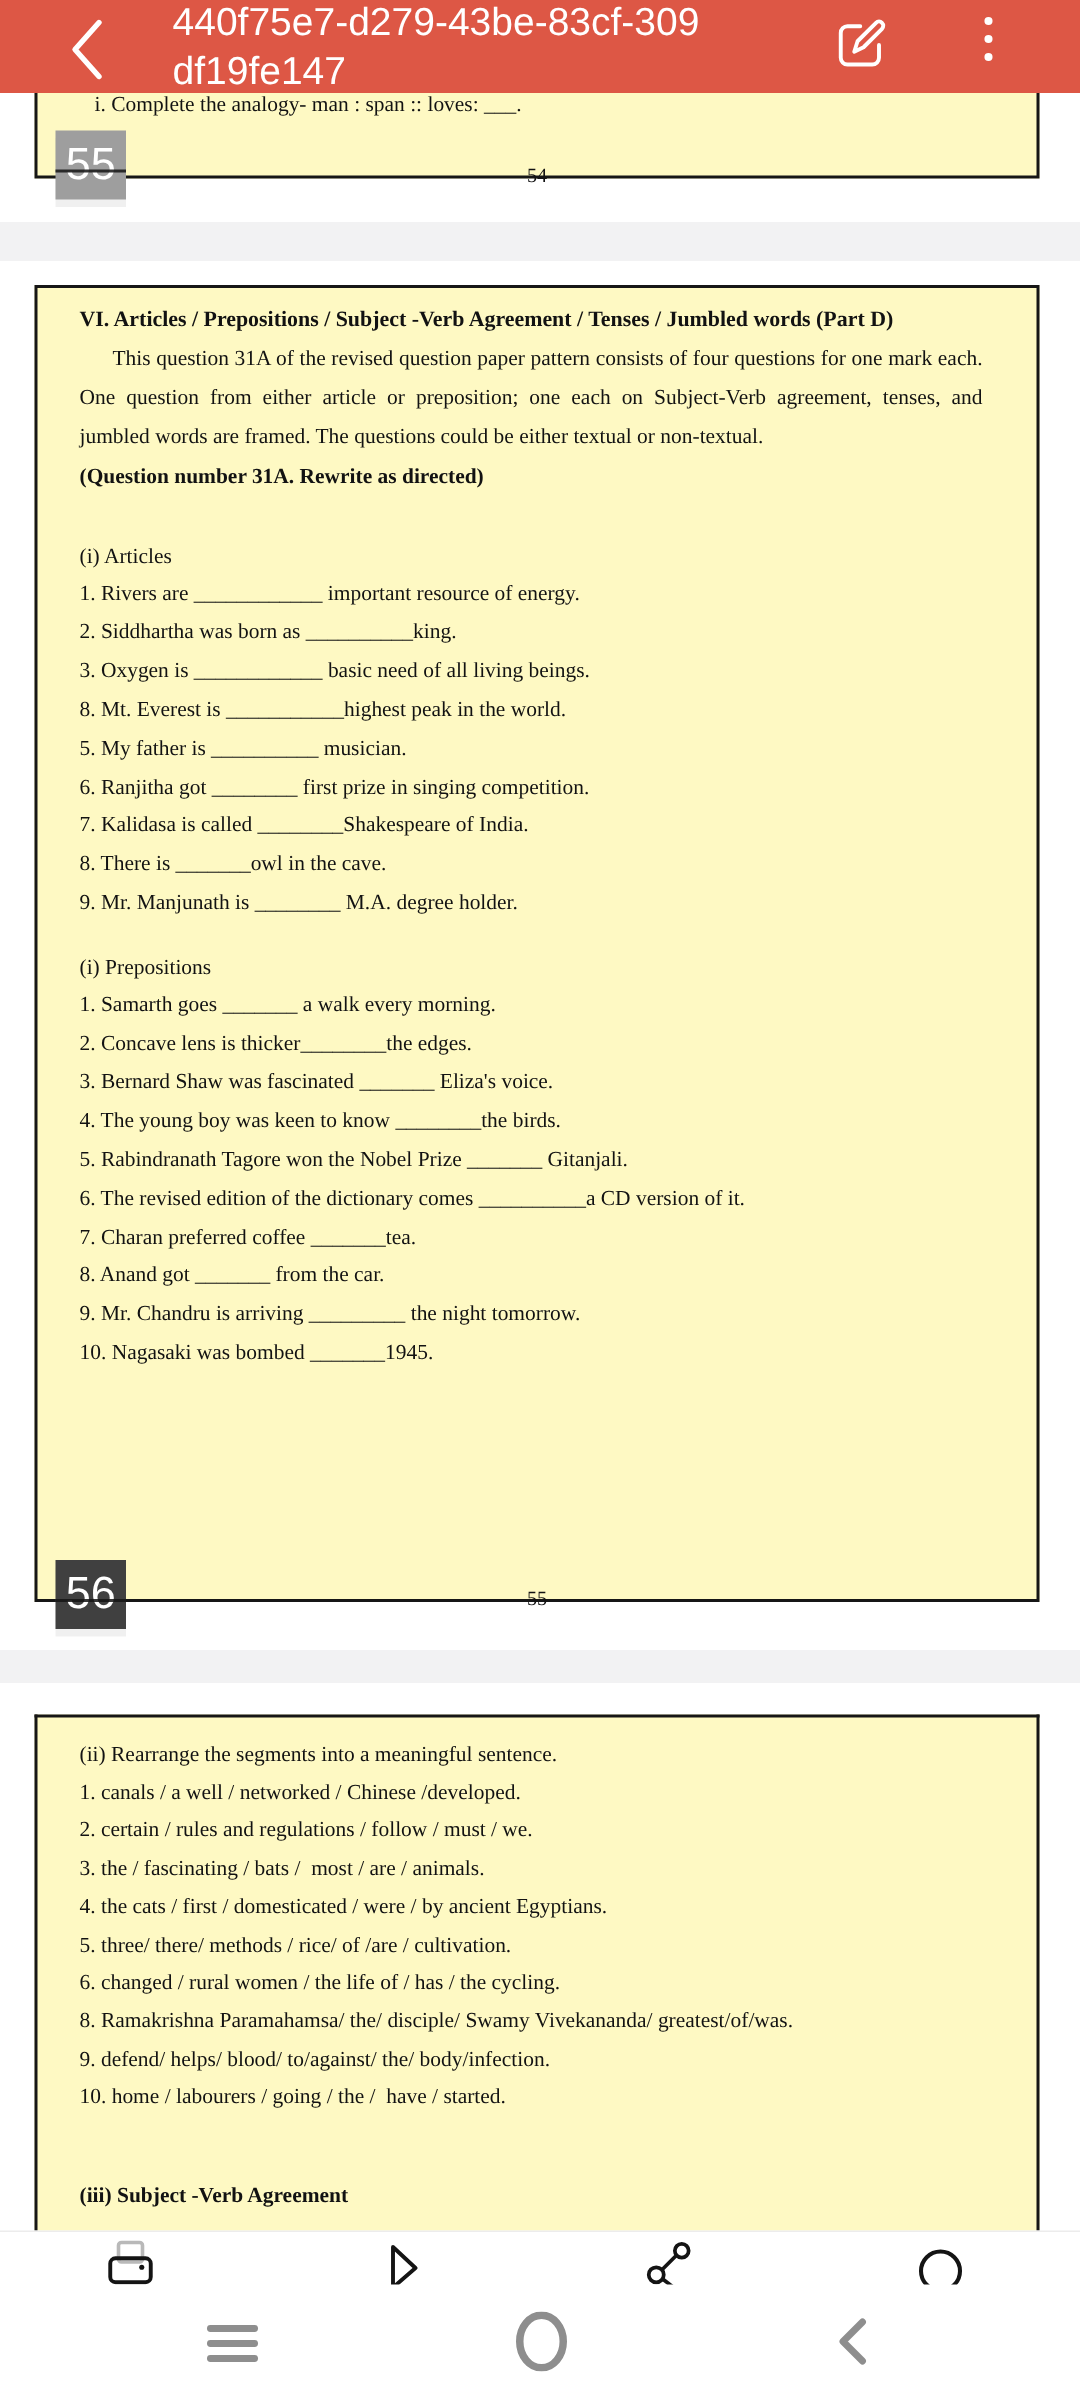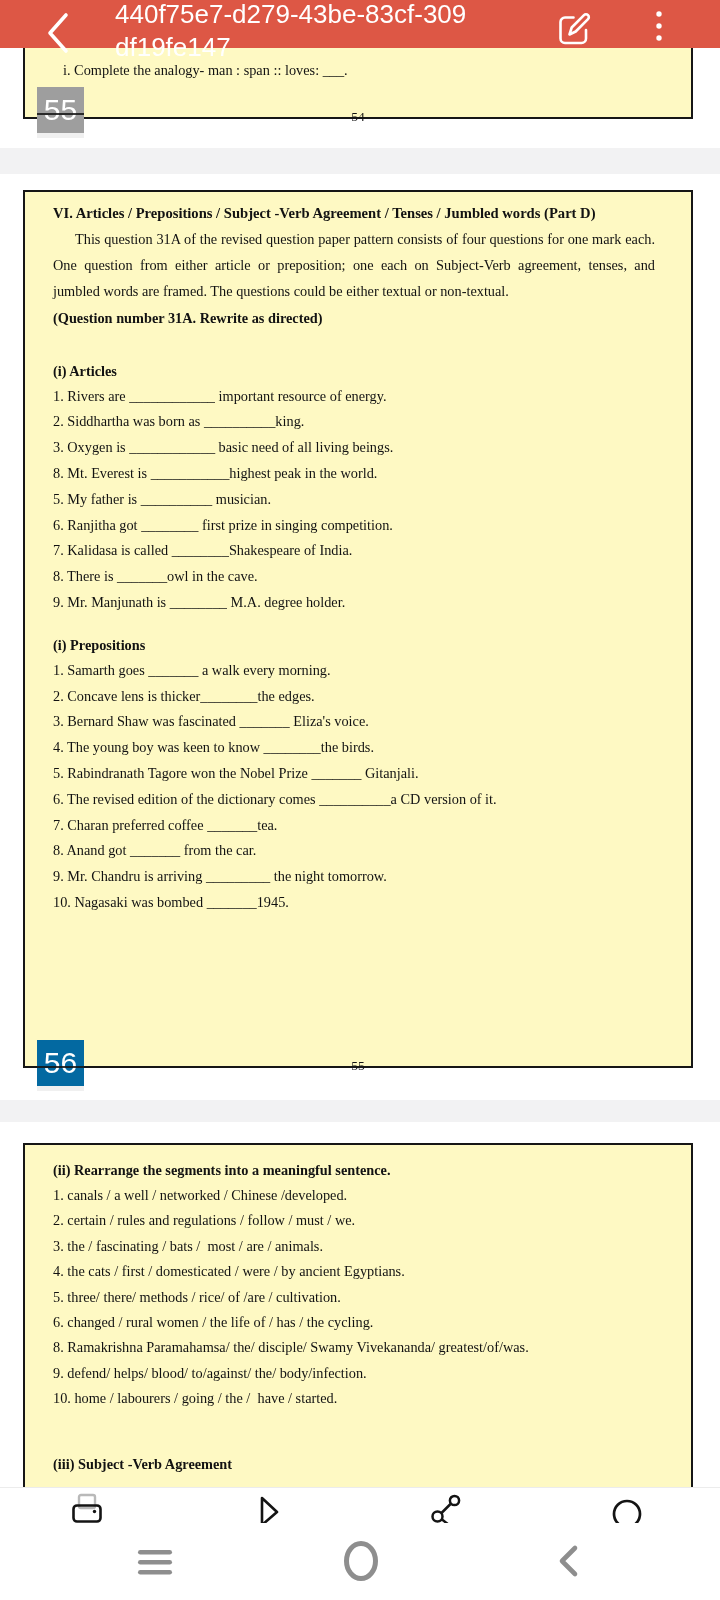--- a/index.html
+++ b/index.html
@@ -1,42 +1,42 @@
 <!DOCTYPE html>
 <html><head>
 <meta charset="utf-8">
 <style>
   html,body{margin:0;padding:0;background:#ffffff;}
   .screen{
     position:relative;width:720px;height:1600px;overflow:hidden;background:#ffffff;
     font-family:"Liberation Serif","DejaVu Serif",serif;color:#121212;
   }
   
-  .appbar{position:absolute;left:0;top:0;width:720px;height:48px;background:#DD5745;z-index:10;}
+  .appbar{position:absolute;left:0;top:0;width:720px;height:62px;background:#DD5745;z-index:10;}
   .appbar .back{position:absolute;left:42px;top:9px;width:32px;height:48px;cursor:pointer;}
   .appbar .title{position:absolute;left:115px;top:-2px;width:430px;color:#ffffff;
     font-family:"Liberation Sans","DejaVu Sans",sans-serif;font-size:26px;line-height:33px;font-weight:400;}
   .appbar .edit{position:absolute;left:552px;top:8px;width:42px;height:42px;cursor:pointer;}
   .appbar .menu{position:absolute;left:648px;top:6px;width:22px;height:42px;cursor:pointer;}
   
   .band{position:absolute;left:0;width:720px;background:#F2F2F3;z-index:0;}
   .band.b1{top:148px;height:26px;}
   .band.b2{top:1100px;height:22px;}
   
   .page{position:absolute;left:23px;width:666px;background:#fef9c3;border:2px solid #161616;z-index:1;}
   .page-prev{top:38px;height:77px;}
   .page-main{top:190px;height:874px;}
   .page-next{top:1143px;height:344px;border-bottom:none;overflow:hidden;}
   .page-inner{position:relative;padding:8px 36px 0 28px;font-size:14.3px;line-height:25.8px;}
   .partial-line{position:absolute;left:38px;top:22px;font-size:14.3px;white-space:nowrap;}
   .page-num{position:absolute;bottom:-9px;left:0;right:0;text-align:center;font-size:13.5px;line-height:18px;background:transparent;}
   .sec-title{font-weight:700;font-size:14.6px;line-height:26px;white-space:nowrap;}
   .intro{text-align:justify;text-indent:22px;line-height:26.2px;margin:0;}
   .directive{font-weight:700;line-height:26px;}
-  .q-head{font-weight:700;line-height:26px;margin-top:27px;}
+  .q-head{font-weight:400;line-height:26px;margin-top:27px;}
   .q-head.second{margin-top:16px;}
   .q-list{margin:0;padding:0;}
   .q-line{white-space:pre-wrap;line-height:25.8px;}
   .page-next .q-line{line-height:25.4px;}
   .page-next .q-head{margin-top:0;padding-top:4px;}
   .clipped-head{font-weight:700;font-size:14.3px;line-height:18px;margin-top:43px;white-space:nowrap;}
   
   .badge{position:absolute;left:37px;width:47px;height:46px;background:#9E9E9E;z-index:3;
     color:#ffffff;font-family:"Liberation Sans","DejaVu Sans",sans-serif;font-size:30px;
     display:flex;align-items:center;justify-content:center;box-shadow:0 5px 0 rgba(0,0,0,0.06);}
@@ -96,21 +96,21 @@
           <div class="q-line">5. Rabindranath Tagore won the Nobel Prize _______ Gitanjali.</div>
           <div class="q-line">6. The revised edition of the dictionary comes __________a CD version of it.</div>
           <div class="q-line">7. Charan preferred coffee _______tea.</div>
           <div class="q-line">8. Anand got _______ from the car.</div>
           <div class="q-line">9. Mr. Chandru is arriving _________ the night tomorrow.</div>
           <div class="q-line">10. Nagasaki was bombed _______1945.</div>
         </div>
     </div>
     <div class="page-num">55</div>
   </div>
-  <div class="badge b56" style="background: #0369a1; text-align: right;">56</div>
+  <div class="badge b56" style="background: #404040; text-align: right;">56</div>
 
   <div class="page page-next">
     <div class="page-inner">
       <div class="q-head">(ii) Rearrange the segments into a meaningful sentence.</div>
       <div class="q-list">
           <div class="q-line">1. canals / a well / networked / Chinese /developed.</div>
           <div class="q-line">2. certain / rules and regulations / follow / must / we.</div>
           <div class="q-line">3. the / fascinating / bats /  most / are / animals.</div>
           <div class="q-line">4. the cats / first / domesticated / were / by ancient Egyptians.</div>
           <div class="q-line">5. three/ there/ methods / rice/ of /are / cultivation.</div>

